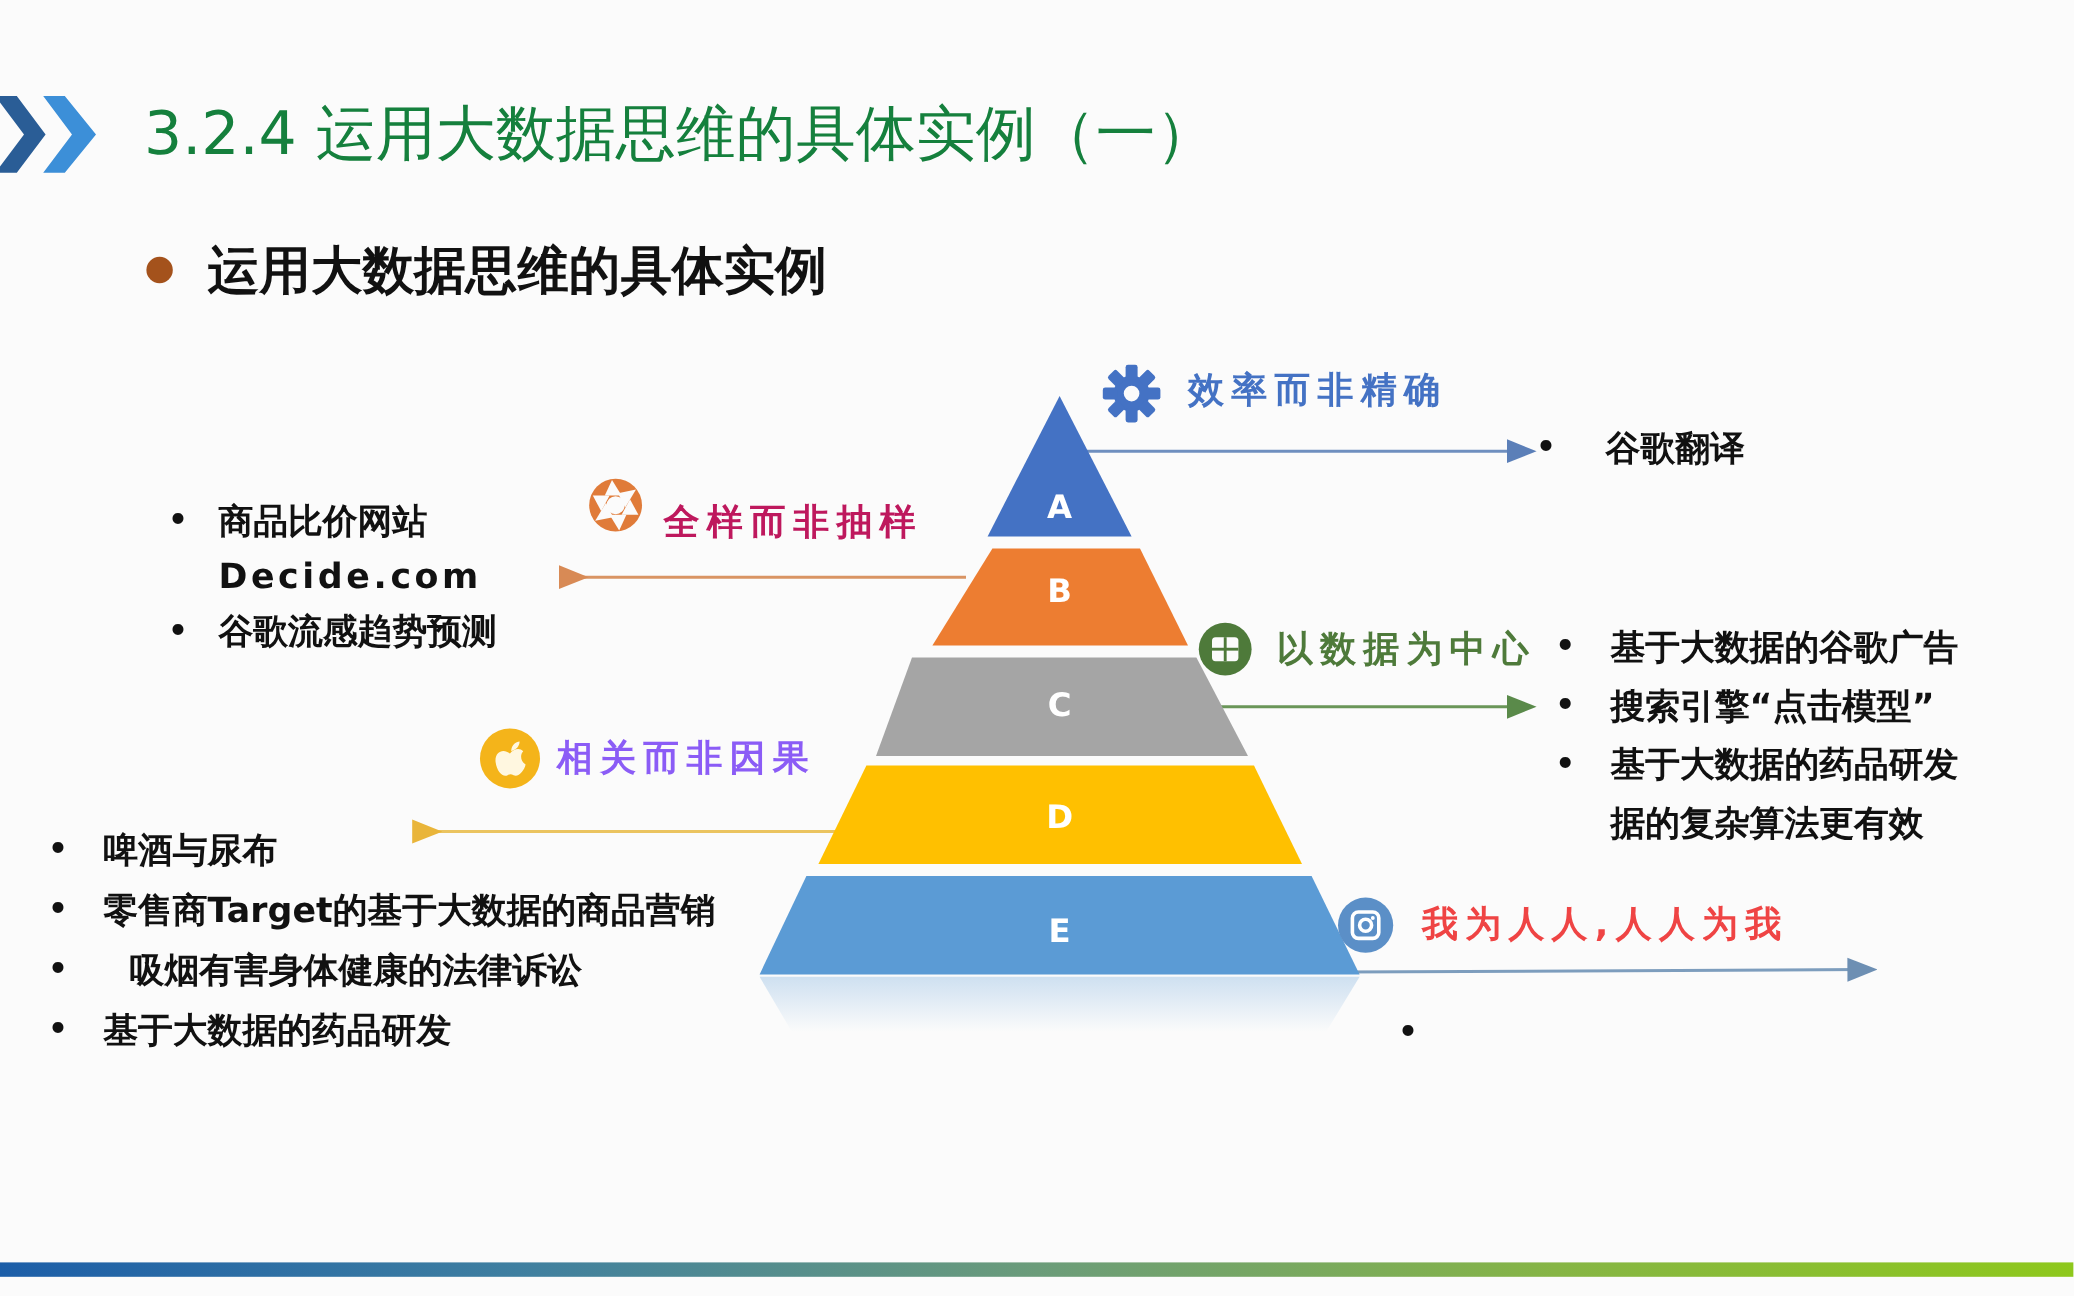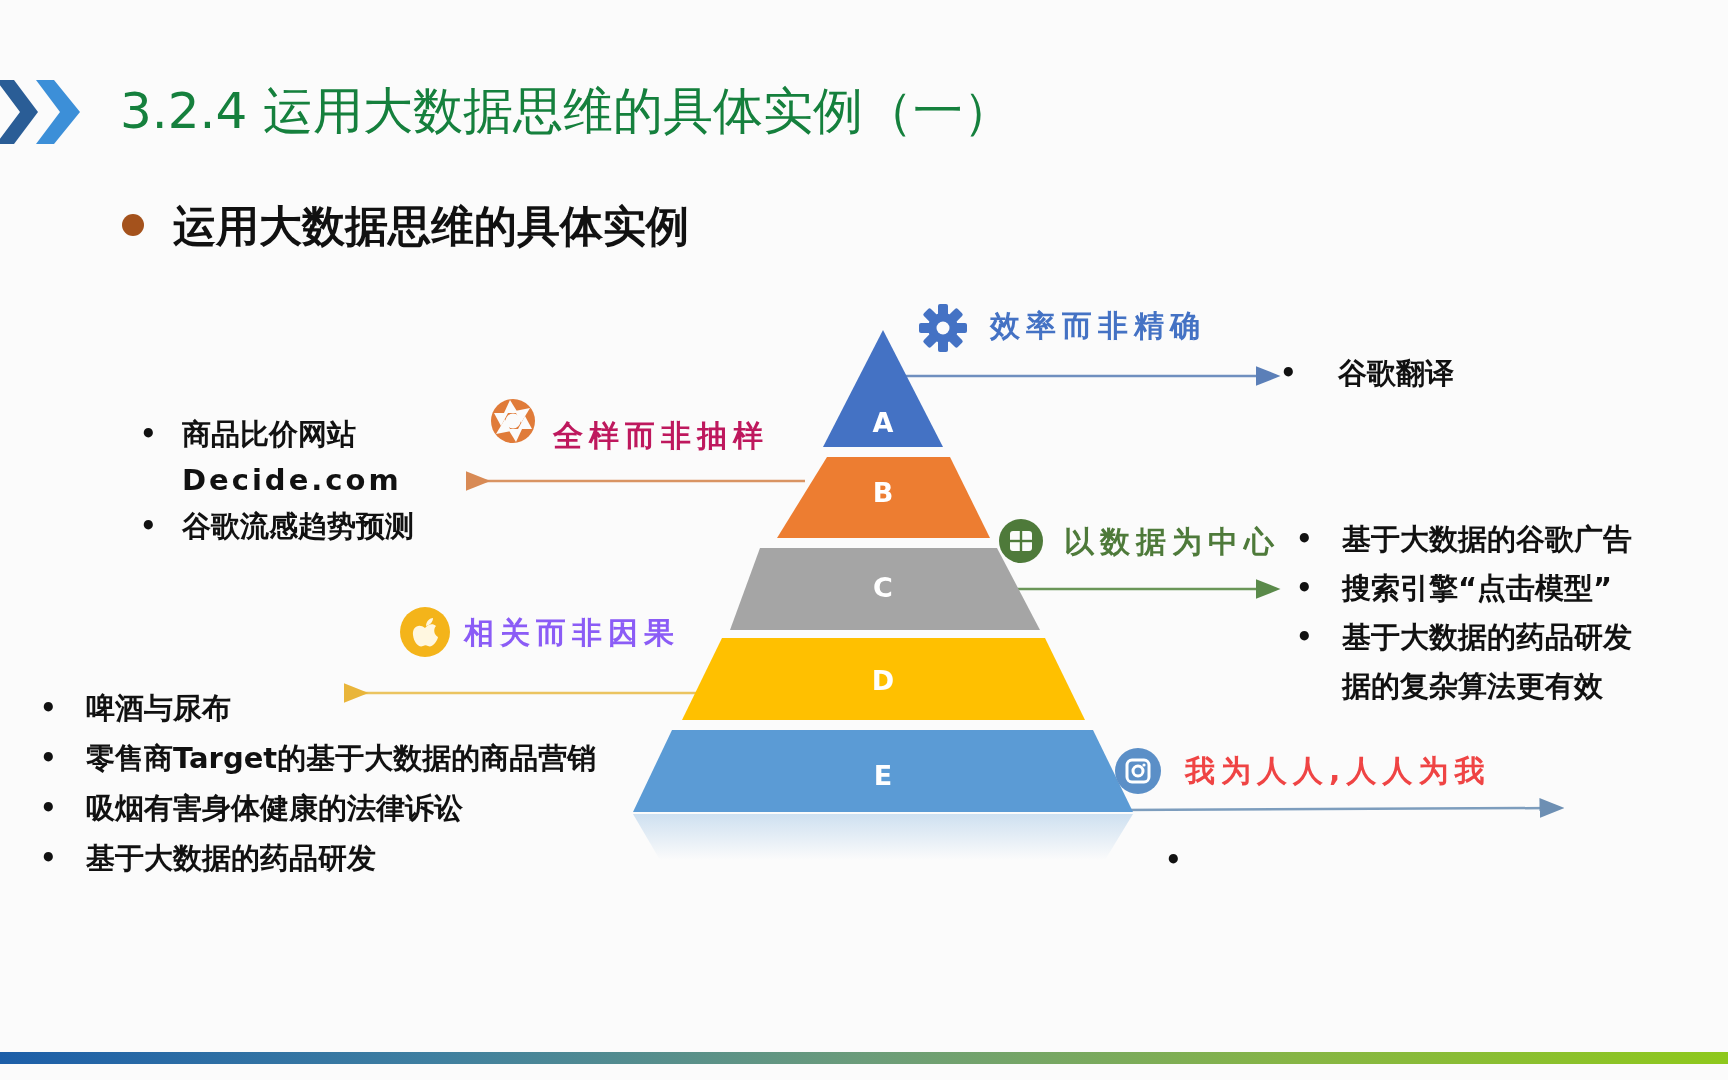--- a/index.html
+++ b/index.html
@@ -130,21 +130,21 @@
 
 <svg class="abs" style="left:399px;top:606px" width="52" height="52" viewBox="-26 -26 52 52">
   <circle r="25" fill="#f4b41a"></circle>
   <path d="M0,-4 C-6,-9 -13,-5 -12,3 C-11,11 -6,16 -2,14 C0,13 1,13 3,14 C7,16 12,10 13,5 C9,3 8,-3 11,-6 C8,-9 3,-8 0,-4 Z" fill="#fff7e0"></path>
   <path d="M1,-6 C1,-11 5,-14 8,-14 C8,-10 5,-7 1,-6 Z" fill="#fff7e0"></path>
 </svg>
 <div class="abs lbl" style="left:464px;top:613px;color:#8b5cf6;">相关而非因果</div>
 <div class="abs lst" style="left:40px;top:683px;line-height:50px;">
   <div class="row"><span class="bul" style="left:0">•</span><span style="margin-left:46px">啤酒与尿布</span></div>
   <div class="row"><span class="bul" style="left:0">•</span><span style="margin-left:46px">零售商Target的基于大数据的商品营销</span></div>
-  <div class="row"><span class="bul" style="left:0">•</span><span style="margin-left:46px">吸烟有害身体健康的法律诉讼</span></div>
+  <div class="row"><span class="bul" style="left:0">•</span><span style="margin-left:68px">吸烟有害身体健康的法律诉讼</span></div>
   <div class="row"><span class="bul" style="left:0">•</span><span style="margin-left:46px">基于大数据的药品研发</span></div>
 </div>
 
 <svg class="abs" style="left:1113px;top:746px" width="50" height="50" viewBox="-25 -25 50 50">
   <circle r="23" fill="#5b8fc7"></circle>
   <rect x="-11" y="-11" width="22" height="22" rx="5" fill="none" stroke="#fff" stroke-width="3"></rect>
   <circle r="5" fill="none" stroke="#fff" stroke-width="3"></circle>
   <circle cx="6" cy="-6" r="1.6" fill="#fff"></circle>
 </svg>
 <div class="abs lbl" style="left:1185px;top:751px;color:#ef4444;">我为人人,人人为我</div>

